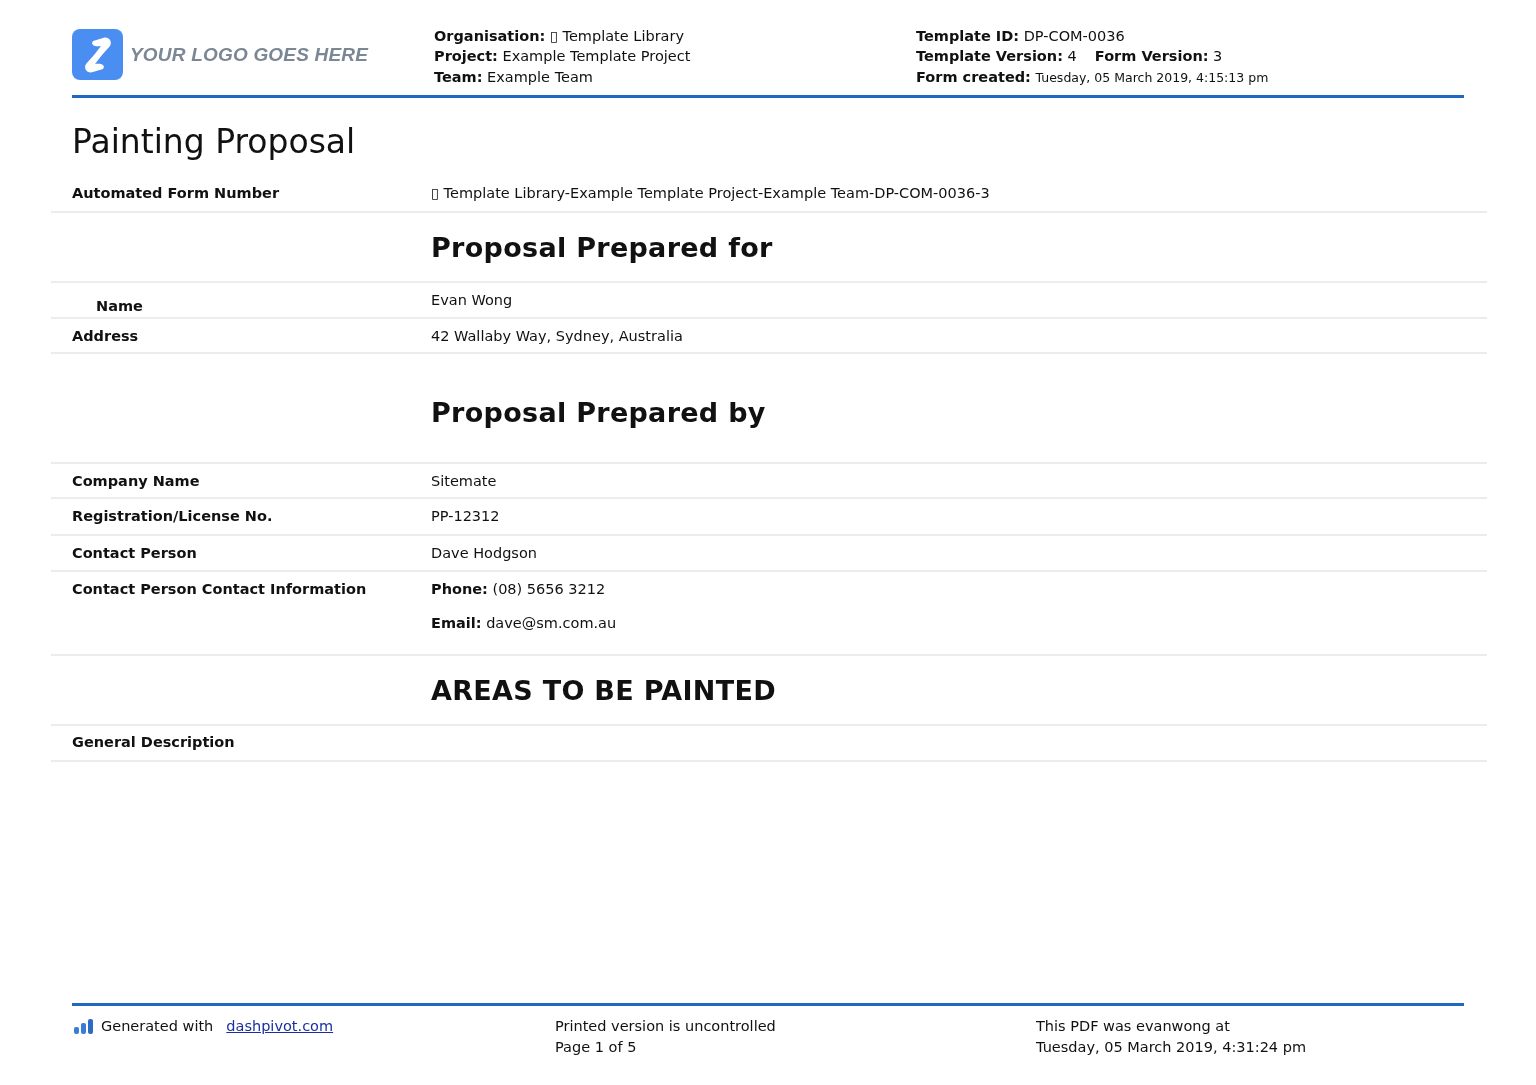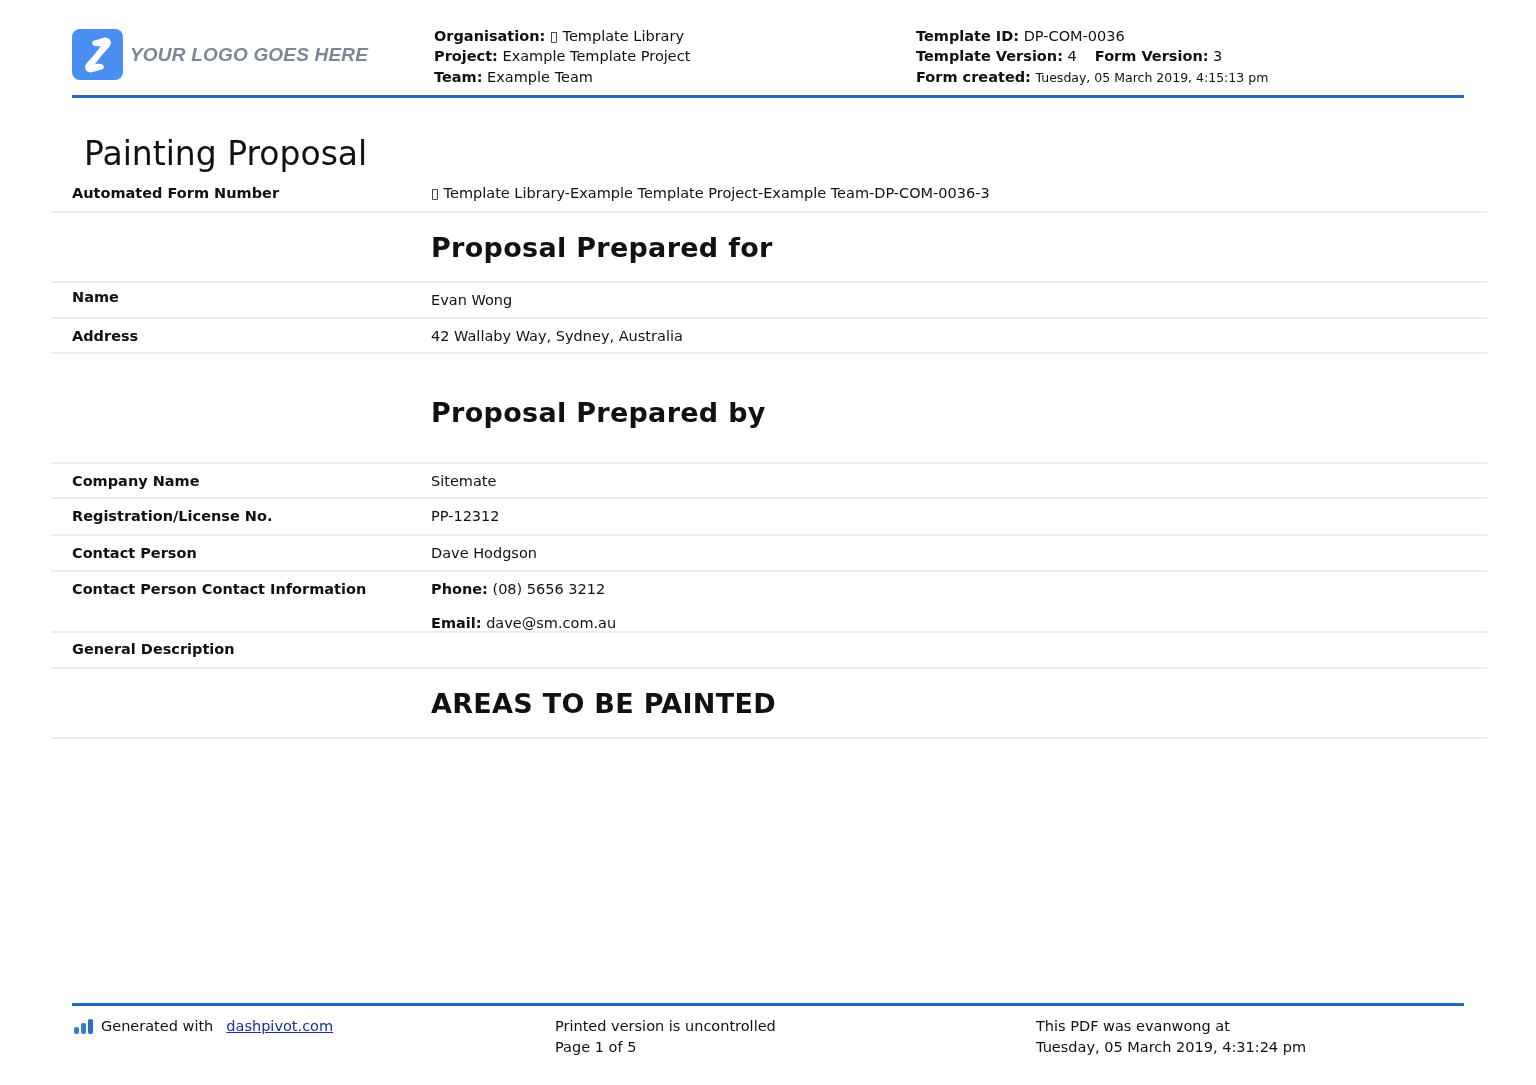--- a/index.html
+++ b/index.html
@@ -20,21 +20,21 @@
   .meta-col { position: absolute; top: 0; font-size: 14.5px; line-height: 20.3px; }
   .meta-col.mid { left: 362px; }
   .meta-col.right { left: 844px; }
   .meta-col b { font-weight: bold; }
   .meta-small { font-size: 12.5px; }
   .gap { display: inline-block; width: 18px; }
   .rule-blue { position: absolute; left: 72px; width: 1392px; height: 3px; background: #2168c0; }
   .rule-blue.top { top: 95px; }
   .rule-blue.bottom { top: 1003px; }
 
-  .title { position: absolute; left: 72px; top: 122px; font-size: 33px; font-weight: normal; margin: 12px; }
+  .title { position: absolute; left: 72px; top: 122px; font-size: 33px; font-weight: normal; margin: 0; }
 
   .rows { position: absolute; left: 51px; top: 176px; width: 1436px; }
   .row {
     position: relative; border-bottom: 2px solid #ececec; box-sizing: border-box;
     font-size: 14.5px;
   }
   .row .lbl { position: absolute; left: 21px; font-weight: bold; }
   .row .val { position: absolute; left: 380px; }
   .row .val b { font-weight: bold; }
   .section-h {
@@ -80,21 +80,21 @@
 <div class="rows">
   <div class="row" style="height:37px;">
     <span class="lbl" style="top:9px;">Automated Form Number</span>
     <span class="val" style="top:9px;">▯ Template Library-Example Template Project-Example Team-DP-COM-0036-3</span>
   </div>
 
   <div class="row" style="height:70px;">
     <span class="section-h" style="top:19px;">Proposal Prepared for</span>
   </div>
   <div class="row" style="height:36px;">
-    <span class="lbl" style="top:6px;">Name</span>
+    <span class="lbl" style="top:15px;margin-left:24px;">Name</span>
     <span class="val" style="top:9px;">Evan Wong</span>
   </div>
   <div class="row" style="height:35px;">
     <span class="lbl" style="top:9px;">Address</span>
     <span class="val" style="top:9px;text-align:right;">42 Wallaby Way, Sydney, Australia</span>
   </div>
 
   <div class="row" style="height:86px;margin-top:24px;">
     <span class="section-h" style="top:19px;">Proposal Prepared by</span>
   </div>
@@ -103,32 +103,32 @@
     <span class="val" style="top:9px;">Sitemate</span>
   </div>
   <div class="row" style="height:37px;">
     <span class="lbl" style="top:9px;">Registration/License No.</span>
     <span class="val" style="top:9px;">PP-12312</span>
   </div>
   <div class="row" style="height:36px;">
     <span class="lbl" style="top:9px;">Contact Person</span>
     <span class="val" style="top:9px;">Dave Hodgson</span>
   </div>
-  <div class="row" style="height:61px;">
+  <div class="row" style="height:84px;">
     <span class="lbl" style="top:9px;">Contact Person Contact Information</span>
     <span class="val" style="top:9px;"><b>Phone:</b> <span>(08) 5656 3212</span></span>
     <span class="val" style="top:43px;"><b>Email:</b> <span>dave@sm.com.au</span></span>
   </div>
 
+  <div class="row" style="height:70px;">
+    <span class="section-h" style="top:19px;">AREAS TO BE PAINTED</span>
+  </div>
   <div class="row" style="height:36px;">
     <span class="lbl" style="top:8px;">General Description</span>
     <span class="val" style="top:8px;"></span>
-  </div>
-  <div class="row" style="height:70px;">
-    <span class="section-h" style="top:19px;">AREAS TO BE PAINTED</span>
   </div>
 </div>
 
 <div class="rule-blue bottom"></div>
 <div class="footer">
   <div class="foot-left">
     <span style="display:inline-flex;align-items:flex-end;gap:2px;height:15px;margin-right:8px;">
       <span style="display:block;width:5px;height:7px;background:#3a7bd5;border-radius:2px;"></span>
       <span style="display:block;width:5px;height:11px;background:#3a7bd5;border-radius:2px;"></span>
       <span style="display:block;width:5px;height:15px;background:#2d6cc4;border-radius:2px;"></span>

